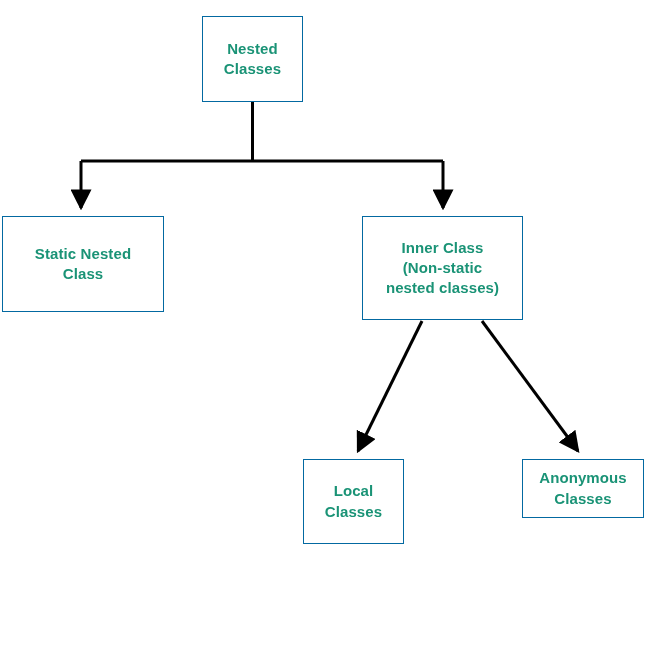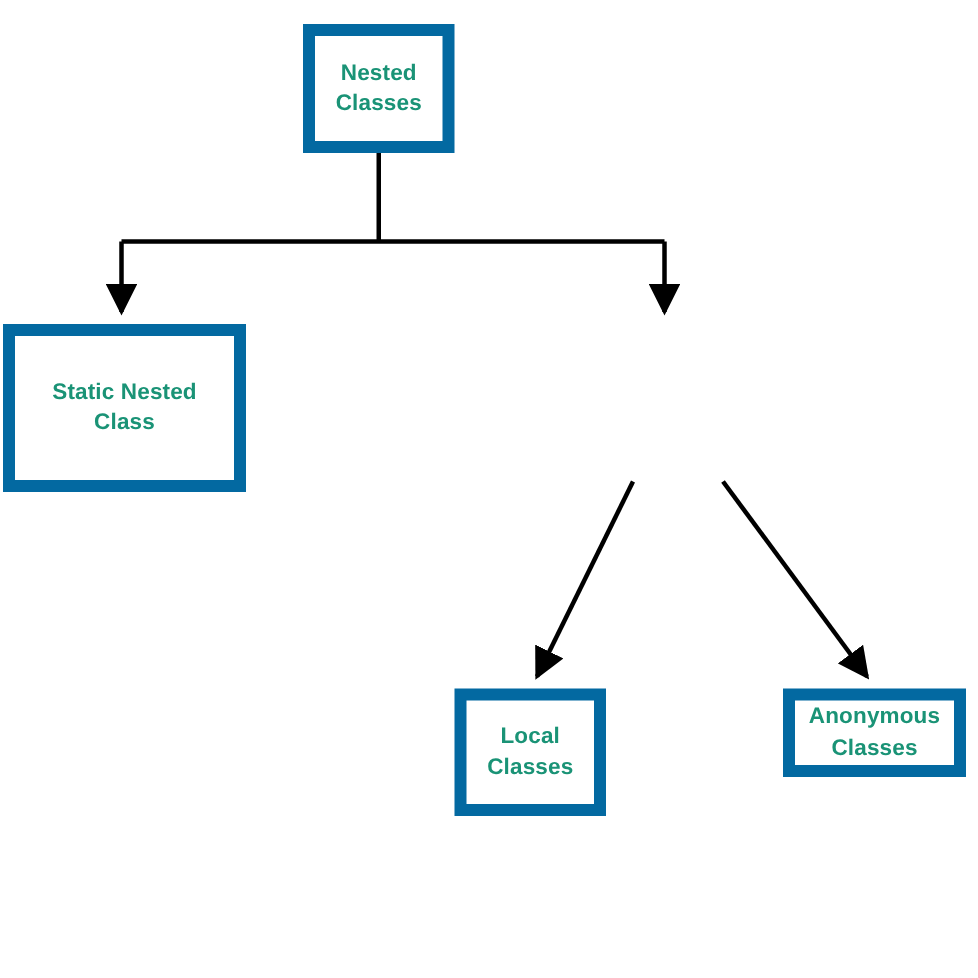--- a/index.html
+++ b/index.html
@@ -21,39 +21,39 @@
     position: absolute;
     left: 0;
     top: 0;
     width: 652px;
     height: 652px;
   }
   .node-box {
     position: absolute;
     box-sizing: border-box;
     background: #ffffff;
-    border: 8px solid #0369a1;
+    border: 1px solid #0369a1;
     display: flex;
     align-items: center;
     justify-content: center;
     text-align: center;
     z-index: 2;
   }
   .node-label {
     color: #1a9376;
     font-family: "Liberation Sans", sans-serif;
     font-weight: bold;
     font-size: 15px;
     line-height: 1.35;
     white-space: pre-line;
     letter-spacing: 0.1px;
   }
   
   #node-root          { left: 202px; top: 16px;  width: 101px; height: 86px; }
-  #node-static-nested { left: 2px;   top: 216px; width: 162px; height: 112px; }
+  #node-static-nested { left: 2px;   top: 216px; width: 162px; height: 96px; }
   #node-inner         { left: 362px; top: 216px; width: 161px; height: 104px; }
   #node-local         { left: 303px; top: 459px; width: 101px; height: 85px; }
   #node-anonymous     { left: 522px; top: 459px; width: 122px; height: 59px; }
 </style>
 </head>
 <body>
 
 <div id="diagram-root">
 
   <svg id="connector-layer" viewBox="0 0 652 652" xmlns="http://www.w3.org/2000/svg">
@@ -79,20 +79,25 @@
   <div class="node-box" id="node-root">
     <span class="node-label">Nested
 Classes</span>
   </div>
 
   <div class="node-box" id="node-static-nested">
     <span class="node-label">Static Nested
 Class</span>
   </div>
 
+  <div class="node-box" id="node-inner">
+    <span class="node-label">Inner Class
+(Non-static
+nested classes)</span>
+  </div>
 
   <div class="node-box" id="node-local">
     <span class="node-label">Local
 Classes</span>
   </div>
 
   <div class="node-box" id="node-anonymous">
     <span class="node-label">Anonymous
 Classes</span>
   </div>

